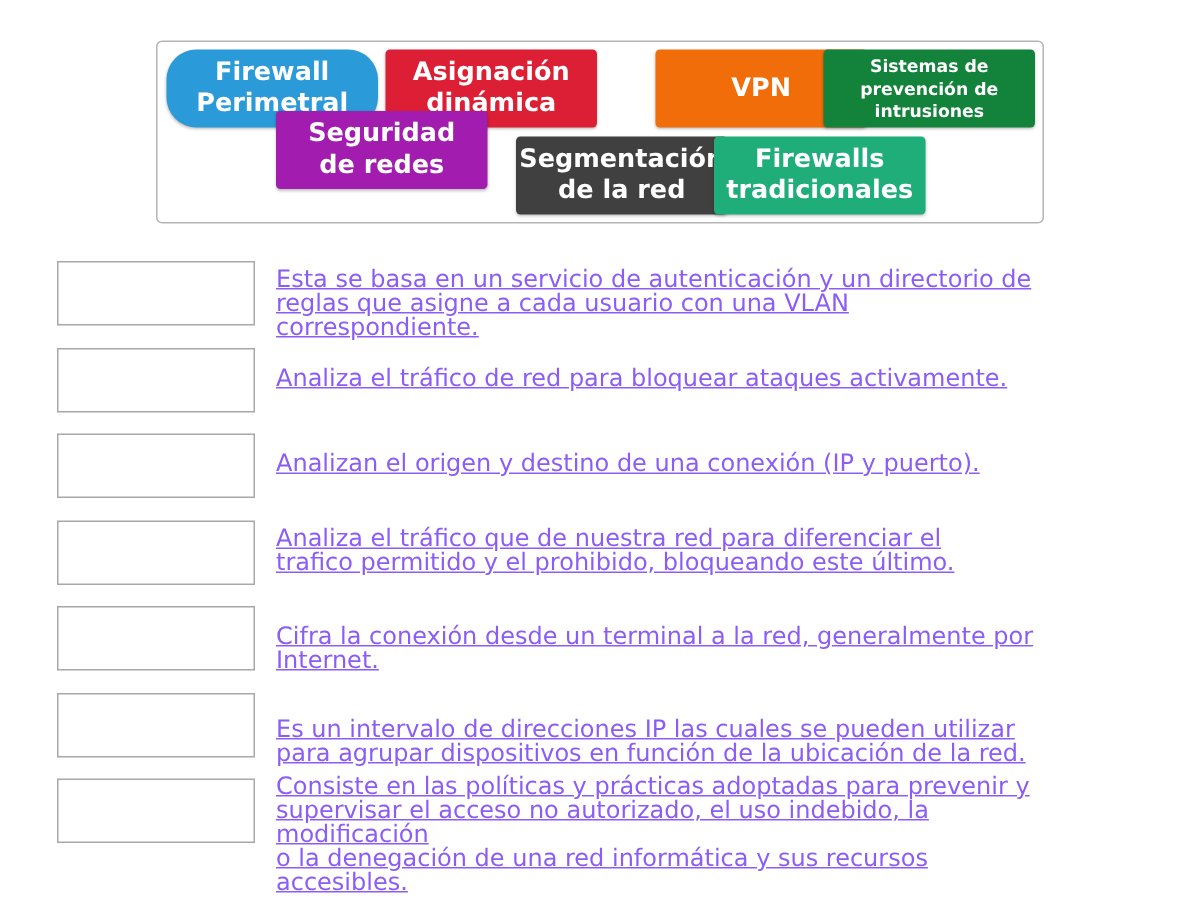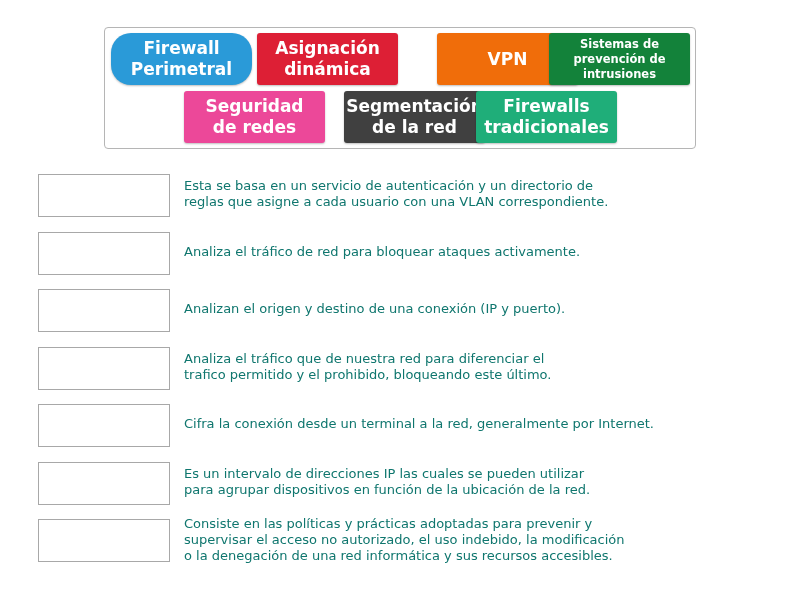--- a/index.html
+++ b/index.html
@@ -16,22 +16,22 @@
   }
   .tile span { display:block; }
   .t-big { font-size:17px; line-height:21px; }
   .t-small { font-size:11.5px; line-height:15px; }
   .row { position:absolute; left:38px; }
   .slot {
     position:absolute; left:0; top:0; width:132px; height:43px;
     border:1px solid #a8a8a8; box-sizing:border-box; background:#fff;
   }
   .desc {
-    position:absolute; left:146px; color:#0f766e; font-size:13px; line-height:16px;
-    white-space:pre-line; width:520px;
+    position:absolute; left:146px; color:#8b5cf6; font-size:16px; line-height:16px;
+    white-space:pre-line; width:520px;text-decoration:underline;
   }
 </style>
 </head>
 <body>
 
 <div class="bank"></div>
 
 <div class="tile t-big" style="left:111px;top:33px;background:#2a9ad8;border-radius:20px;">
   <span style="white-space:pre-line;">Firewall
 Perimetral</span>
@@ -41,21 +41,21 @@
 dinámica</span>
 </div>
 <div class="tile t-big" style="left:403px;top:33px;background:#f06d0a;margin-left:34px;">
   <span style="white-space:pre-line;">VPN</span>
 </div>
 <div class="tile t-small" style="left:549px;top:33px;background:#13823a;">
   <span style="white-space:pre-line;">Sistemas de
 prevención de
 intrusiones</span>
 </div>
-<div class="tile t-big" style="left:184px;top:91px;background:#ec4899;">
+<div class="tile t-big" style="left:184px;top:74px;background:#a21caf;">
   <span style="white-space:pre-line;">Seguridad
 de redes</span>
 </div>
 <div class="tile t-big" style="left:344px;top:91px;background:#404040;">
   <span style="white-space:pre-line;">Segmentación
 de la red</span>
 </div>
 <div class="tile t-big" style="left:476px;top:91px;background:#1fae79;">
   <span style="white-space:pre-line;">Firewalls
 tradicionales</span>
@@ -78,21 +78,21 @@
   <div class="slot"></div>
   <div class="desc" style="top:4px;">Analiza el tráfico que de nuestra red para diferenciar el
 trafico permitido y el prohibido, bloqueando este último.</div>
 </div>
 <div class="row" style="top:404px;">
   <div class="slot"></div>
   <div class="desc" style="top:12px;">Cifra la conexión desde un terminal a la red, generalmente por Internet.</div>
 </div>
 <div class="row" style="top:462px;">
   <div class="slot"></div>
-  <div class="desc" style="top:4px;">Es un intervalo de direcciones IP las cuales se pueden utilizar
+  <div class="desc" style="top:16px;">Es un intervalo de direcciones IP las cuales se pueden utilizar
 para agrupar dispositivos en función de la ubicación de la red.</div>
 </div>
 <div class="row" style="top:519px;">
   <div class="slot"></div>
   <div class="desc" style="top:-3px;">Consiste en las políticas y prácticas adoptadas para prevenir y
 supervisar el acceso no autorizado, el uso indebido, la modificación
 o la denegación de una red informática y sus recursos accesibles.</div>
 </div>
 
 </body></html>

